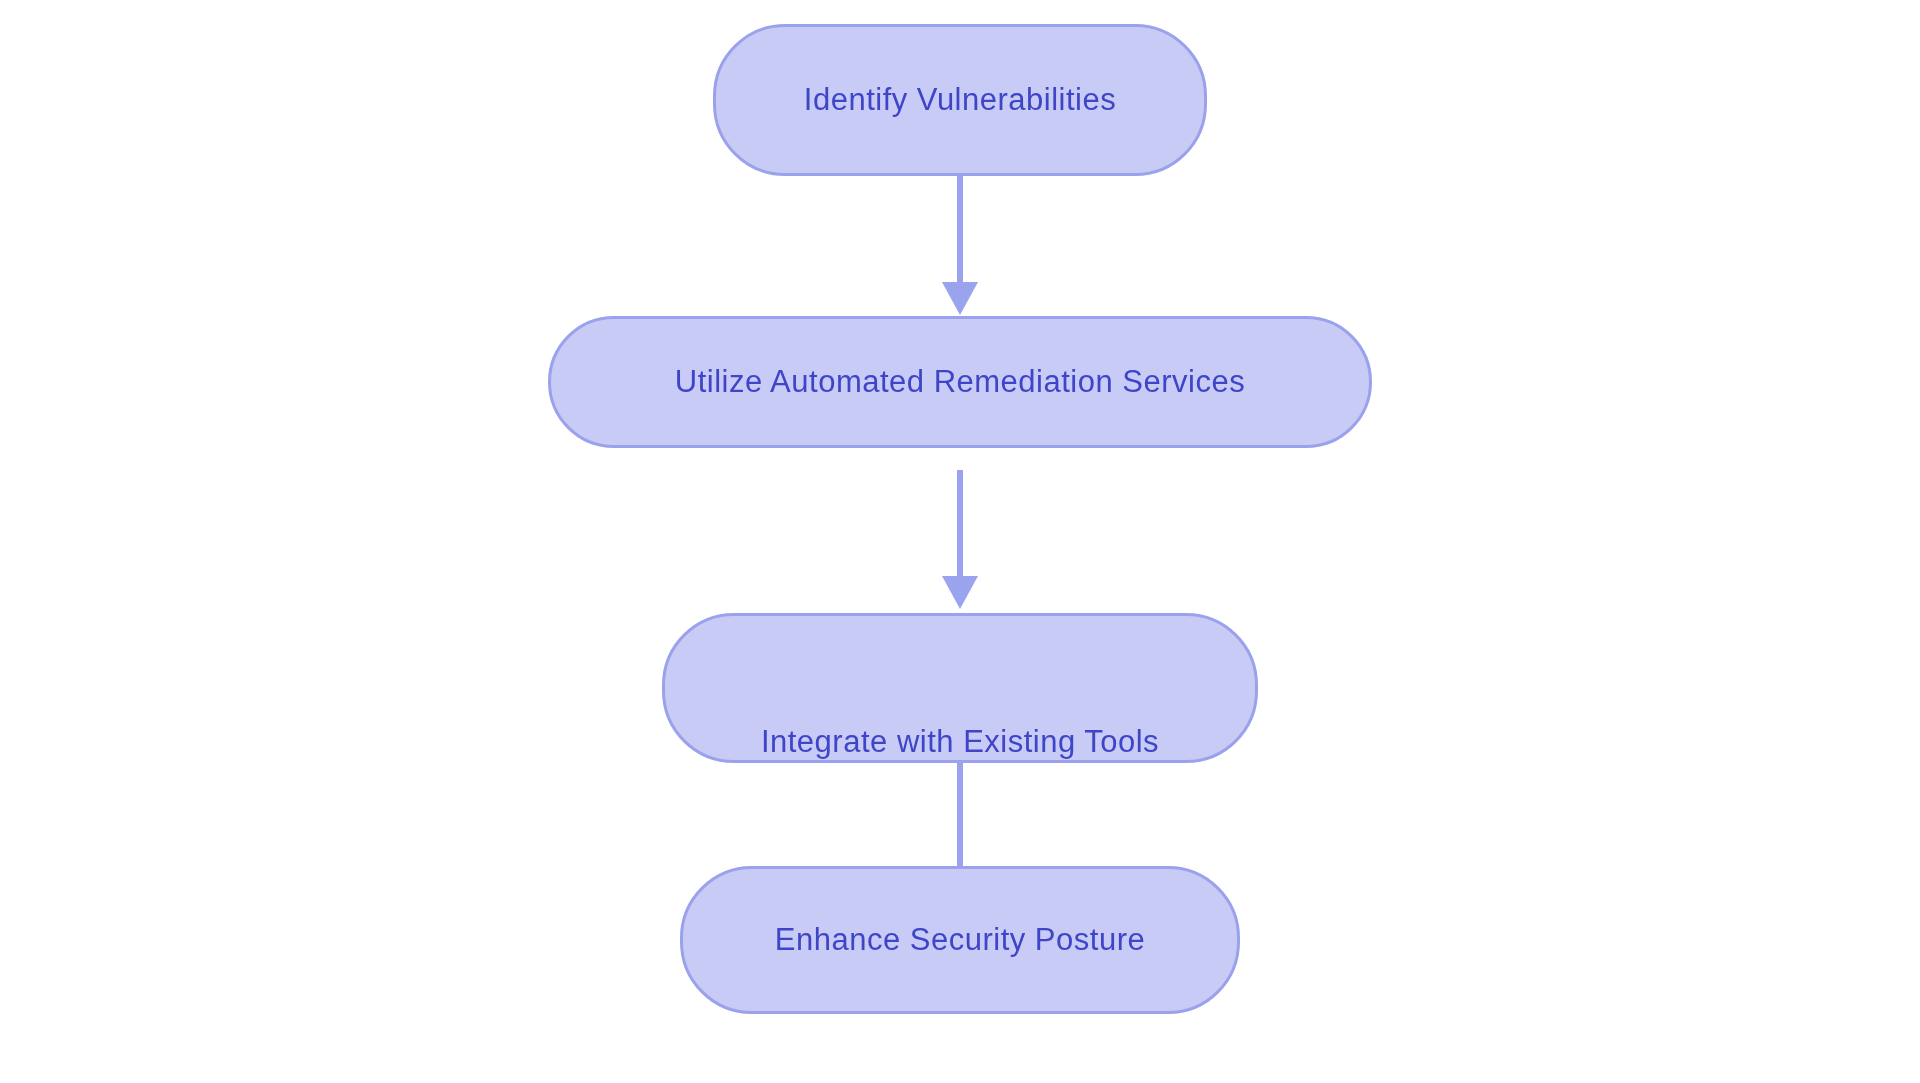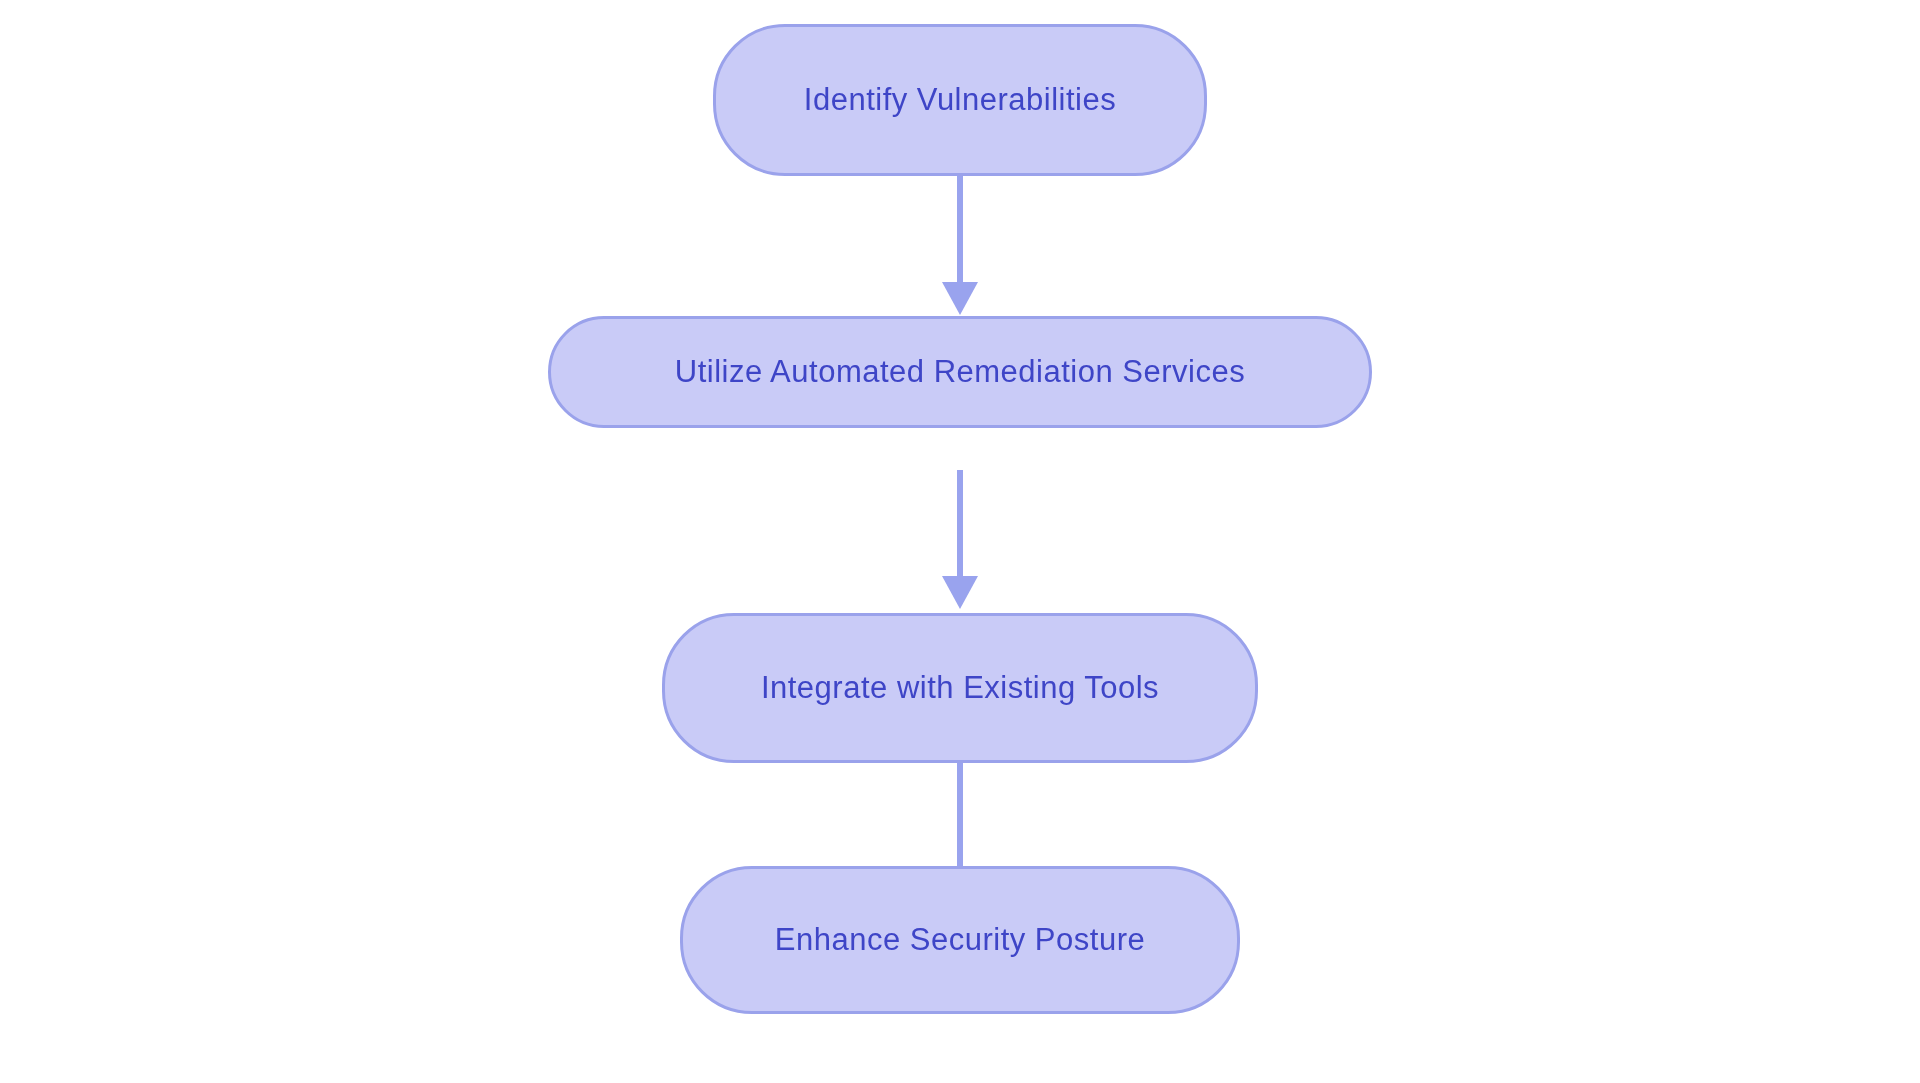--- a/index.html
+++ b/index.html
@@ -28,22 +28,22 @@
     justify-content: center;
     background: var(--node-fill);
     border: 3px solid var(--node-border);
     border-radius: 72px;
     color: var(--node-text);
     font-size: 31px;
     letter-spacing: 0.5px;
     text-align: center;
   }
   .node1 { left: 713px; top: 24px;  width: 494px; height: 152px; }
-  .node2 { left: 548px; top: 316px; width: 824px; height: 112px; }
-  .node3 { left: 662px; top: 613px; width: 596px; height: 150px; }
+  .node2 { left: 548px; top: 316px; width: 824px; height: 132px; }
+  .node3 { left: 662px; top: 613px; width: 596px; height: 150px; align-items: flex-end; }
   .node4 { left: 680px; top: 866px; width: 560px; height: 148px; }
 
   .arrow {
     position: absolute;
     left: 942px;           
     width: 36px;
   }
   .arrow .shaft {
     position: absolute;
     left: 15px;            

